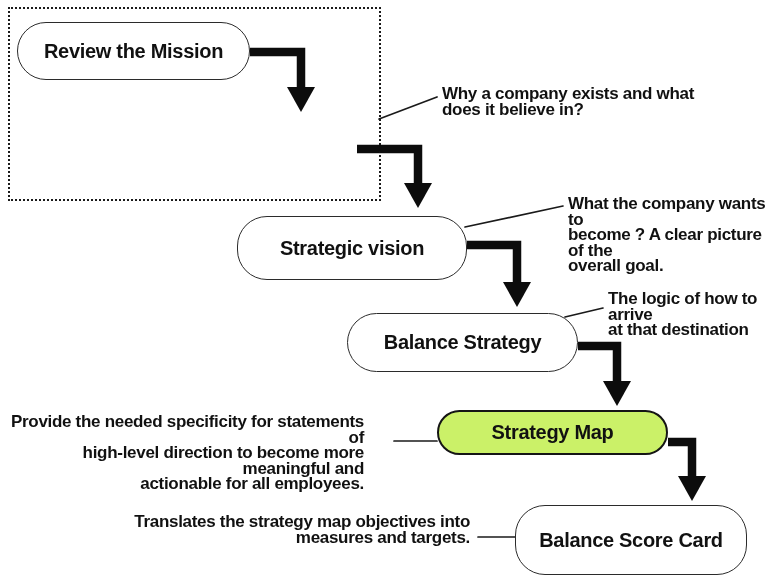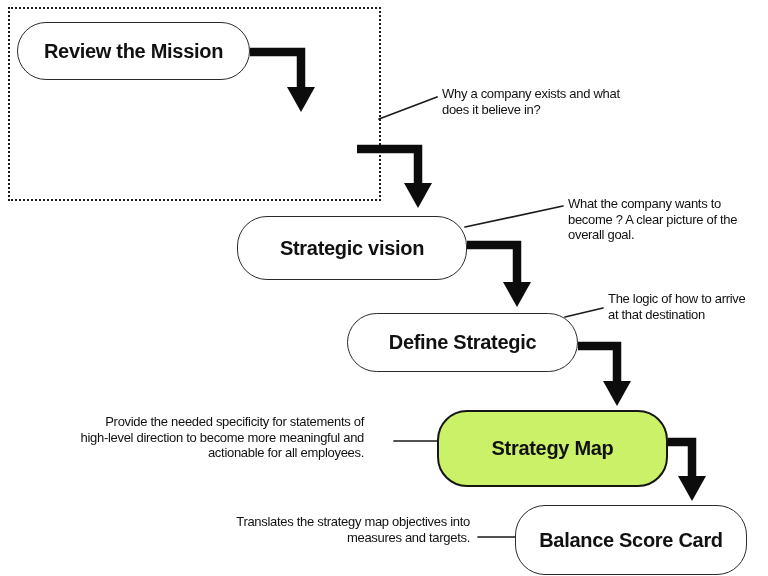--- a/index.html
+++ b/index.html
@@ -15,24 +15,24 @@
     position:absolute;box-sizing:border-box;
     background:#ffffff;border:1.6px solid #2b2b2b;border-radius:30px;
     display:flex;align-items:center;justify-content:center;
     font-size:20px;font-weight:700;letter-spacing:-0.3px;white-space:nowrap;
   }
   .node.highlight{border:2.2px solid #151515;}
   #node1{left:17px; top:22px; width:233px;height:58px;}
   #node2{left:126px;top:118px;width:231px;height:61px;}
   #node3{left:237px;top:216px;width:230px;height:64px;}
   #node4{left:347px;top:313px;width:231px;height:59px;}
-  #node5{left:437px;top:410px;width:231px;height:77px;}
+  #node5{left:437px;top:410px;width:231px;height:45px;}
   #node6{left:515px;top:505px;width:232px;height:70px;}
   .anno{
-    position:absolute;font-size:13px;font-weight:400;letter-spacing:-0.3px;
+    position:absolute;font-size:17px;font-weight:700;letter-spacing:-0.3px;
     line-height:15.5px;white-space:pre-line;
   }
   .anno.left-align{text-align:left;}
   .anno.right-align{text-align:right;}
   #anno1{left:442px;top:86px;}
   #anno2{left:568px;top:196px;}
   #anno3{left:608px;top:291px;}
   #anno4{right:404px;top:414px;}
   #anno5{right:298px;top:514px;}
   svg.overlay{position:absolute;left:0;top:0;width:768px;height:576px;pointer-events:none;}
@@ -71,21 +71,21 @@
 
     <line class="callout" x1="379" y1="119" x2="437" y2="97"></line>
     <line class="callout" x1="465" y1="227" x2="563" y2="206"></line>
     <line class="callout" x1="565" y1="317" x2="603" y2="308"></line>
     <line class="callout" x1="394" y1="441" x2="437" y2="441"></line>
     <line class="callout" x1="478" y1="537" x2="515" y2="537"></line>
   </svg>
 
   <div id="node1" class="node">Review the Mission</div>
   <div id="node3" class="node">Strategic vision</div>
-  <div id="node4" class="node">Define Strategic</div>
+  <div id="node4" class="node">Balance Strategy</div>
   <div id="node5" class="node highlight" style="background: rgb(203, 241, 104);">Strategy Map</div>
   <div id="node6" class="node">Balance Score Card</div>
 
   <div id="anno1" class="anno left-align">Why a company exists and what
 does it believe in?</div>
   <div id="anno3" class="anno left-align">The logic of how to arrive
 at that destination</div>
   <div id="anno2" class="anno left-align">What the company wants to
 become ? A clear picture of the
 overall goal.</div>

